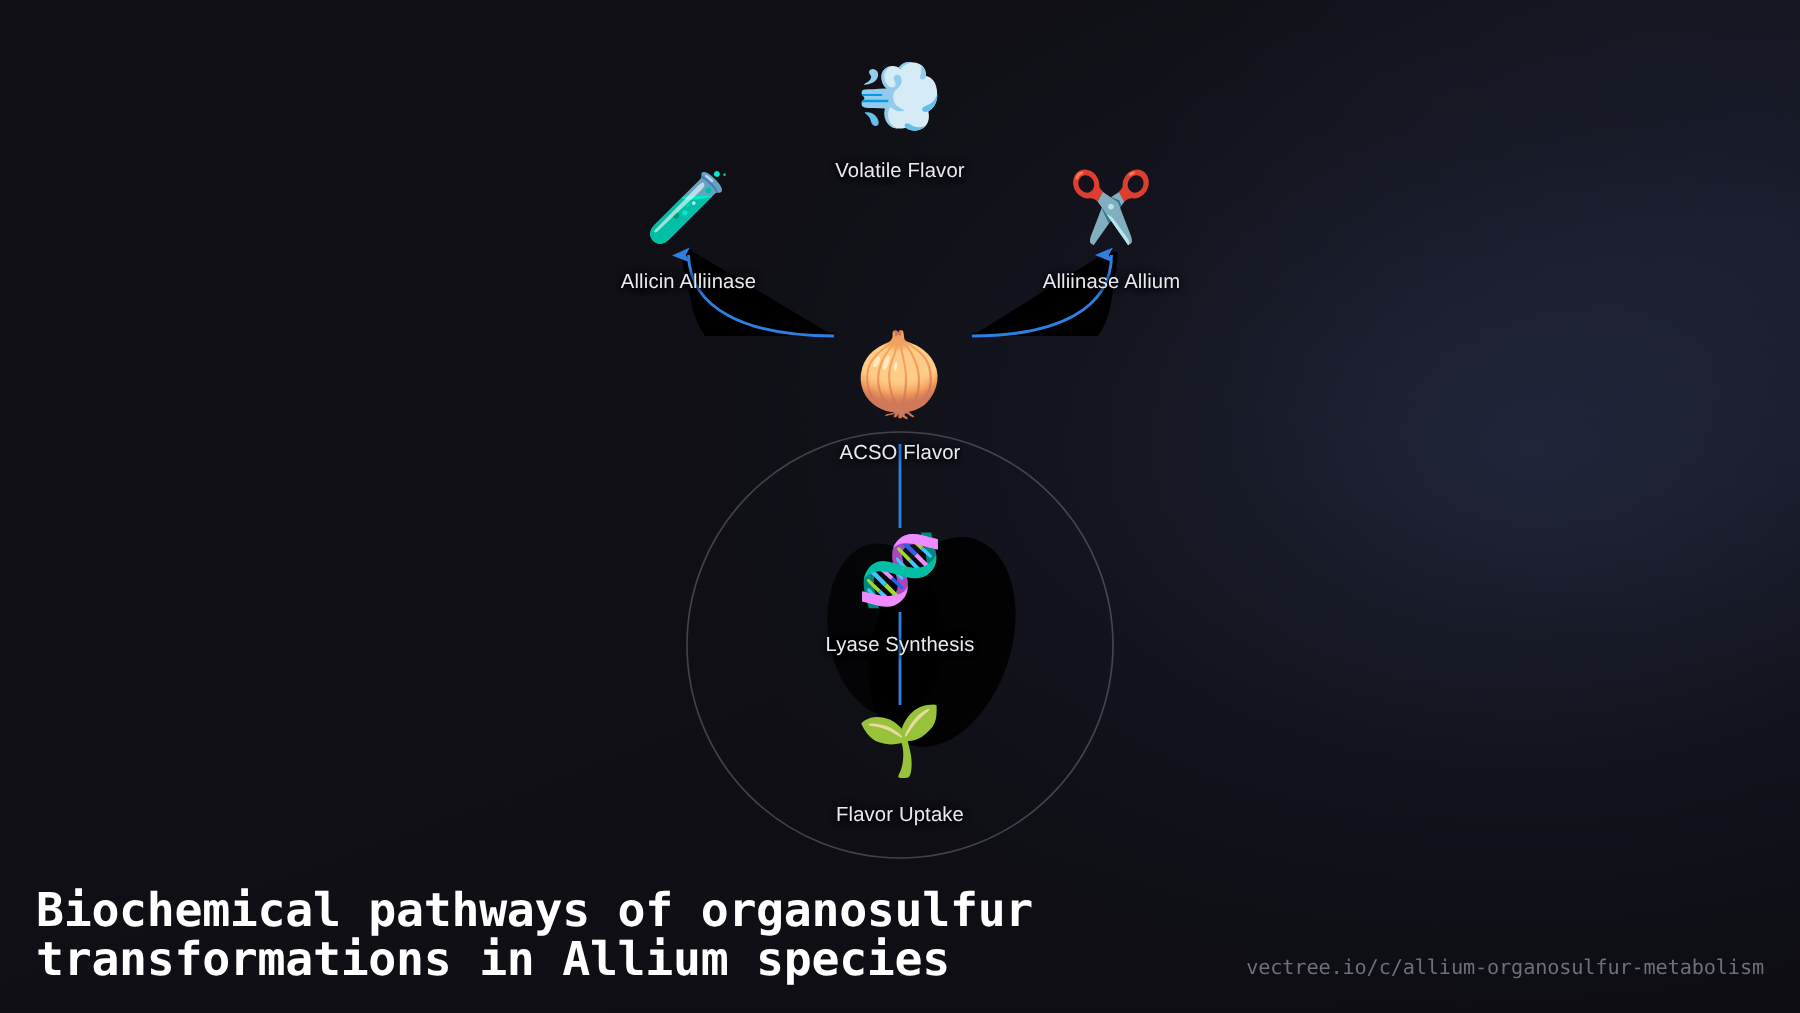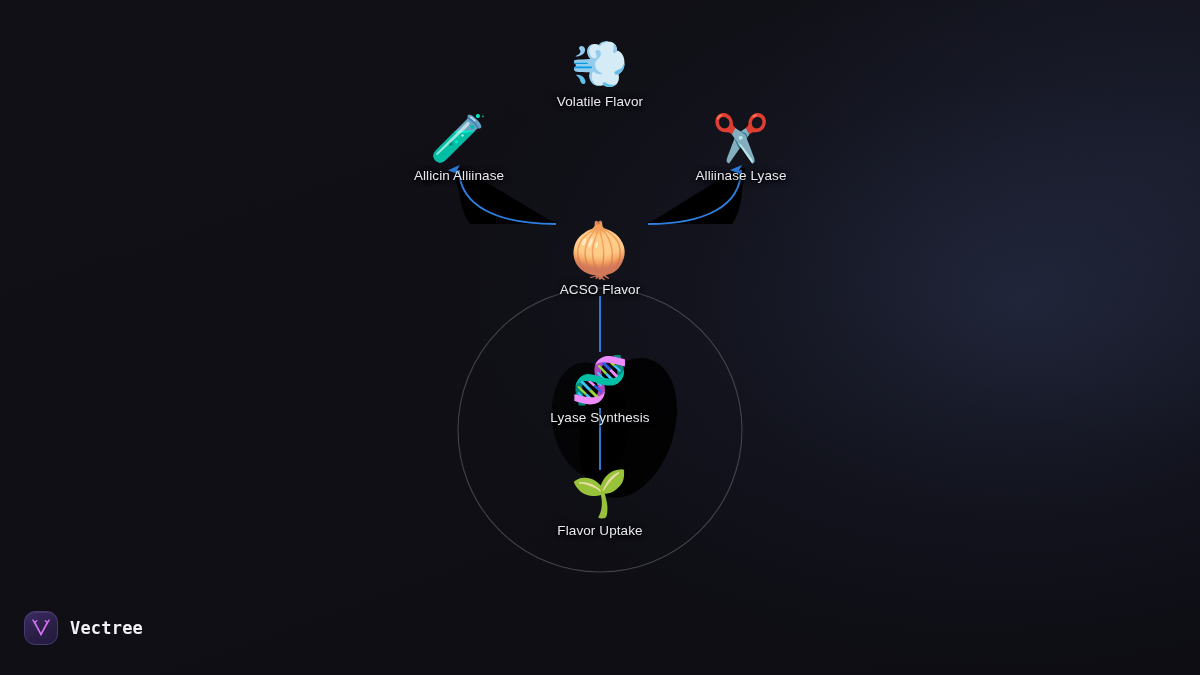--- a/index.html
+++ b/index.html
@@ -57,21 +57,21 @@
   .node .node-icon {
     font-size: 46px;
     line-height: 52px;
     height: 52px;
     display: block;
     font-family: "DejaVu Sans", sans-serif;
   }
 
   .node .node-label {
     display: block;
-    margin-top: 4px;
+    margin-top: 16px;
     font-size: 13.5px;
     line-height: 16px;
     color: #e9eaf0;
     letter-spacing: 0.1px;
     text-shadow: 0 1px 3px rgba(0,0,0,0.95), 0 0 6px rgba(0,0,0,0.8);
     font-family: "Liberation Sans", sans-serif;
   }
 
   .node.root .node-icon { font-size: 52px; line-height: 56px; height: 56px; }
 
@@ -177,21 +177,21 @@
       <span class="node-label">Volatile Flavor</span>
     </div>
 
     <div class="node leaf" style="left:459px; top:112px;">
       <span class="node-icon">🧪</span>
       <span class="node-label">Allicin Alliinase</span>
     </div>
 
     <div class="node leaf" style="left:741px; top:112px;">
       <span class="node-icon">✂️</span>
-      <span class="node-label">Alliinase Lyase</span>
+      <span class="node-label">Alliinase Allium</span>
     </div>
 
     <div class="node root" style="left:600px; top:222px;">
       <span class="node-icon">🧅</span>
       <span class="node-label">ACSO Flavor</span>
     </div>
 
     <div class="node leaf" style="left:600px; top:354px;">
       <span class="node-icon">🧬</span>
       <span class="node-label">Lyase Synthesis</span>
@@ -199,28 +199,22 @@
 
     <div class="node leaf" style="left:600px; top:467px;">
       <span class="node-icon">🌱</span>
       <span class="node-label">Flavor Uptake</span>
     </div>
 
   </div>
 
   <div id="footer">
 
-    <div id="brand-row">
-      <div id="brand-logo">
-        <svg width="22" height="22" viewBox="0 0 24 24" aria-hidden="true">
-          <path d="M5 6 L12 19 L19 6" fill="none" stroke="#d46ef0" stroke-width="1.9" stroke-linecap="round" stroke-linejoin="round"></path>
-          <path d="M5 6 L3.2 3.4 M5 6 L7.4 4.1" fill="none" stroke="#d46ef0" stroke-width="1.6" stroke-linecap="round"></path>
-          <path d="M19 6 L20.8 3.4 M19 6 L16.6 4.1" fill="none" stroke="#d46ef0" stroke-width="1.6" stroke-linecap="round"></path>
-          <circle cx="12" cy="19" r="1.1" fill="#d46ef0"></circle>
-        </svg>
-      </div>
-      <span id="brand-name">Vectree</span>
-    </div>
-
+
+    <div id="title-row">
+      <h1 id="page-title">Biochemical pathways of organosulfur
+transformations in Allium species</h1>
+      <span id="page-url">vectree.io/c/allium-organosulfur-metabolism</span>
+    </div>
 
   </div>
 
 </div>
 
 </body></html>

